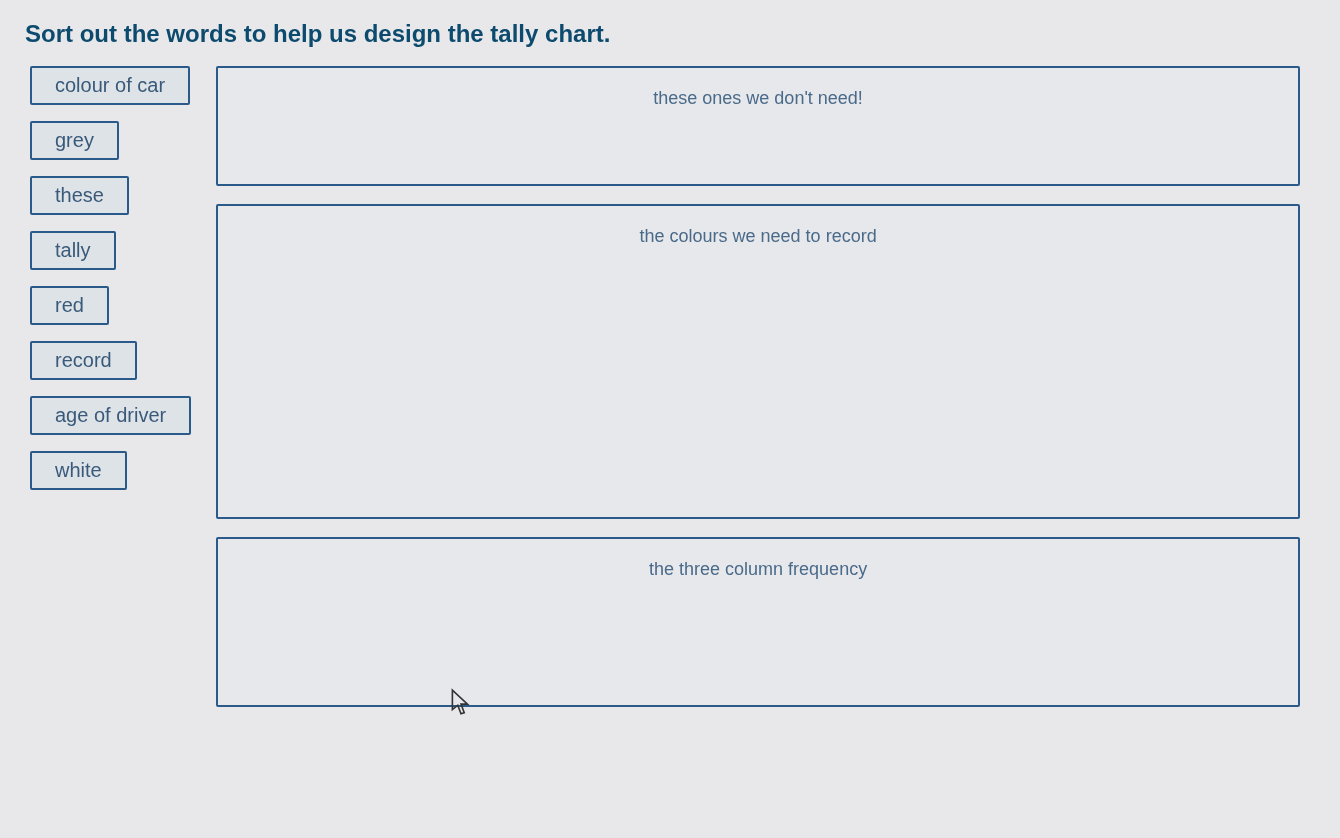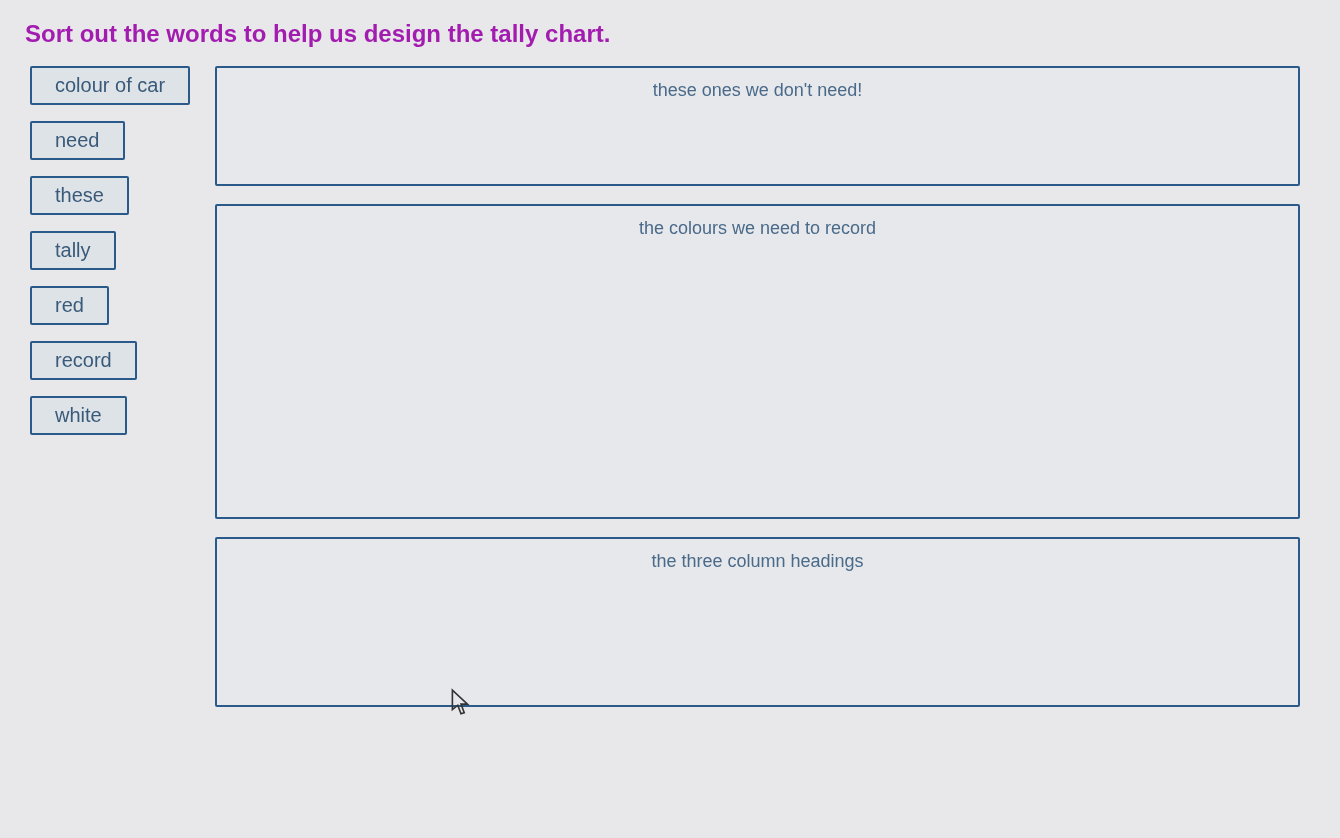--- a/index.html
+++ b/index.html
@@ -12,21 +12,21 @@
       background: #e8e8ea;
       width: 1340px;
       height: 838px;
       padding: 20px 25px;
       position: relative;
       overflow: hidden;
     }
     .instruction {
       font-size: 24px;
       font-weight: 600;
-      color: #a21caf;
+      color: #0c4a6e;
       margin-bottom: 18px;
     }
     .content-area {
       display: flex;
       gap: 25px;
       height: calc(100% - 50px);
     }
     .words-column {
       display: flex;
       flex-direction: column;
@@ -50,21 +50,21 @@
       flex: 1;
       display: flex;
       flex-direction: column;
       gap: 18px;
       padding-right: 15px;
     }
     .drop-zone {
       border: 2px solid #2a5a8a;
       background: rgba(230, 235, 240, 0.2);
       border-radius: 2px;
-      padding: 12px;
+      padding: 20px;
       position: relative;
     }
     .drop-zone-label {
       text-align: center;
       font-size: 18px;
       color: #4a6a8a;
       font-weight: 400;
     }
     .zone-1 {
       height: 120px;
@@ -90,37 +90,38 @@
   </style>
 </head>
 <body>
 
 <div class="instruction">Sort out the words to help us design the tally chart.</div>
 
 <div class="content-area">
 
   <div class="words-column">
     <div class="word-tile">colour of car</div>
-    <div class="word-tile">need</div>
+    <div class="word-tile">grey</div>
     <div class="word-tile">these</div>
     <div class="word-tile">tally</div>
     <div class="word-tile">red</div>
     <div class="word-tile">record</div>
+    <div class="word-tile">age of driver</div>
     <div class="word-tile">white</div>
   </div>
 
   <div class="drop-zones">
     <div class="drop-zone zone-1">
       <div class="drop-zone-label">these ones we don't need!</div>
     </div>
     <div class="drop-zone zone-2">
       <div class="drop-zone-label">the colours we need to record</div>
     </div>
     <div class="drop-zone zone-3">
-      <div class="drop-zone-label">the three column headings</div>
+      <div class="drop-zone-label">the three column frequency</div>
     </div>
   </div>
 
 </div>
 
 <div class="cursor-icon">
   <svg viewBox="0 0 20 26" xmlns="http://www.w3.org/2000/svg">
     <path d="M 2 2 L 2 20 L 7 16 L 10 24 L 13 23 L 10 15 L 16 15 Z" fill="none" stroke="#333" stroke-width="1.5"></path>
   </svg>
 </div>

